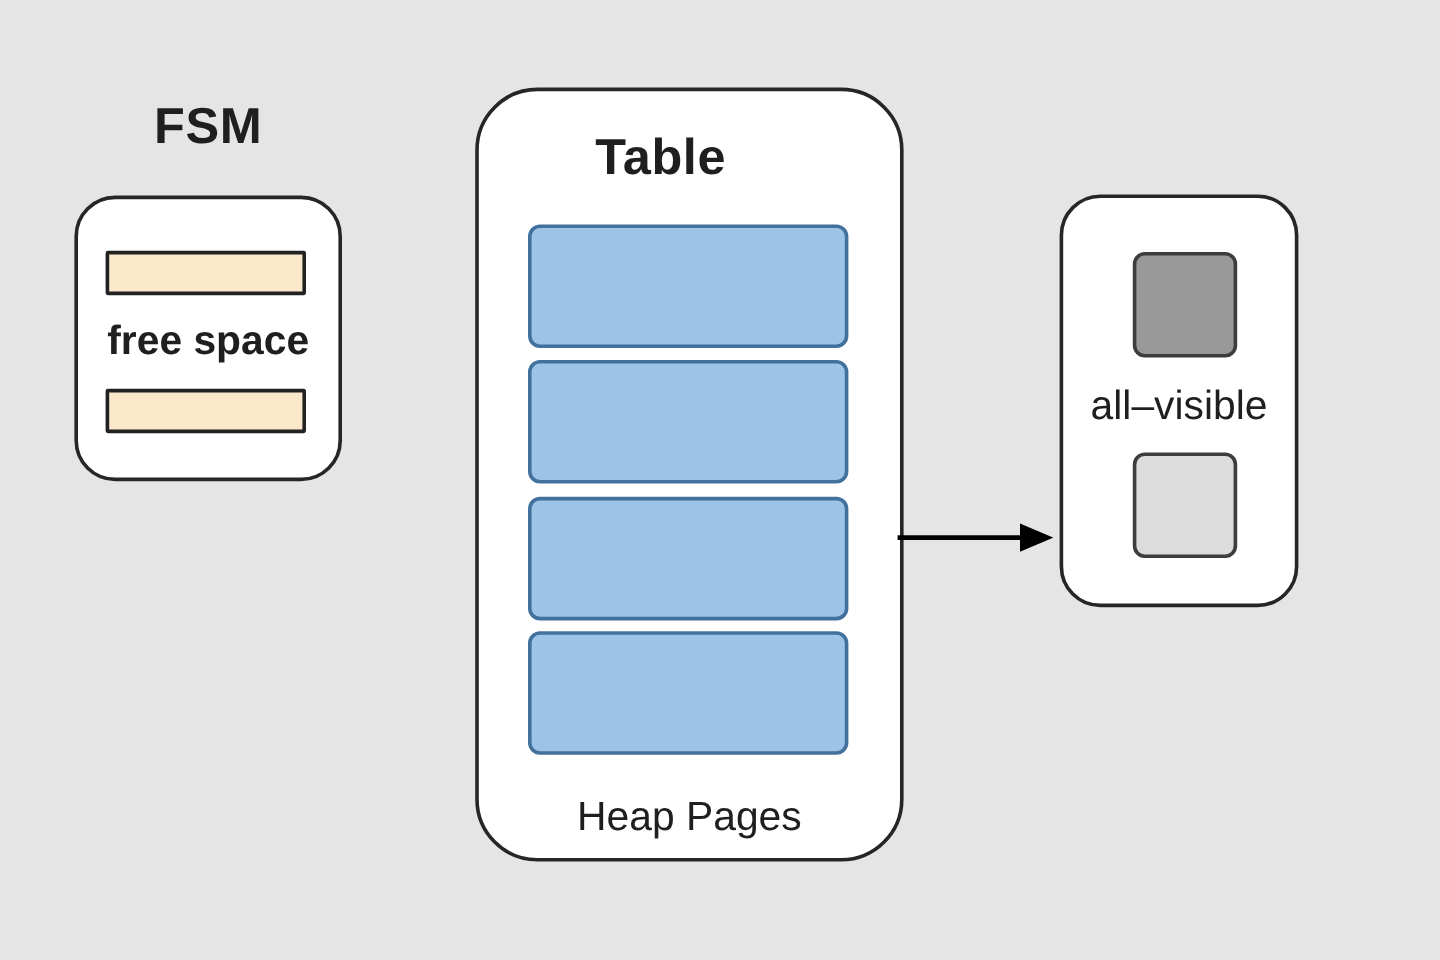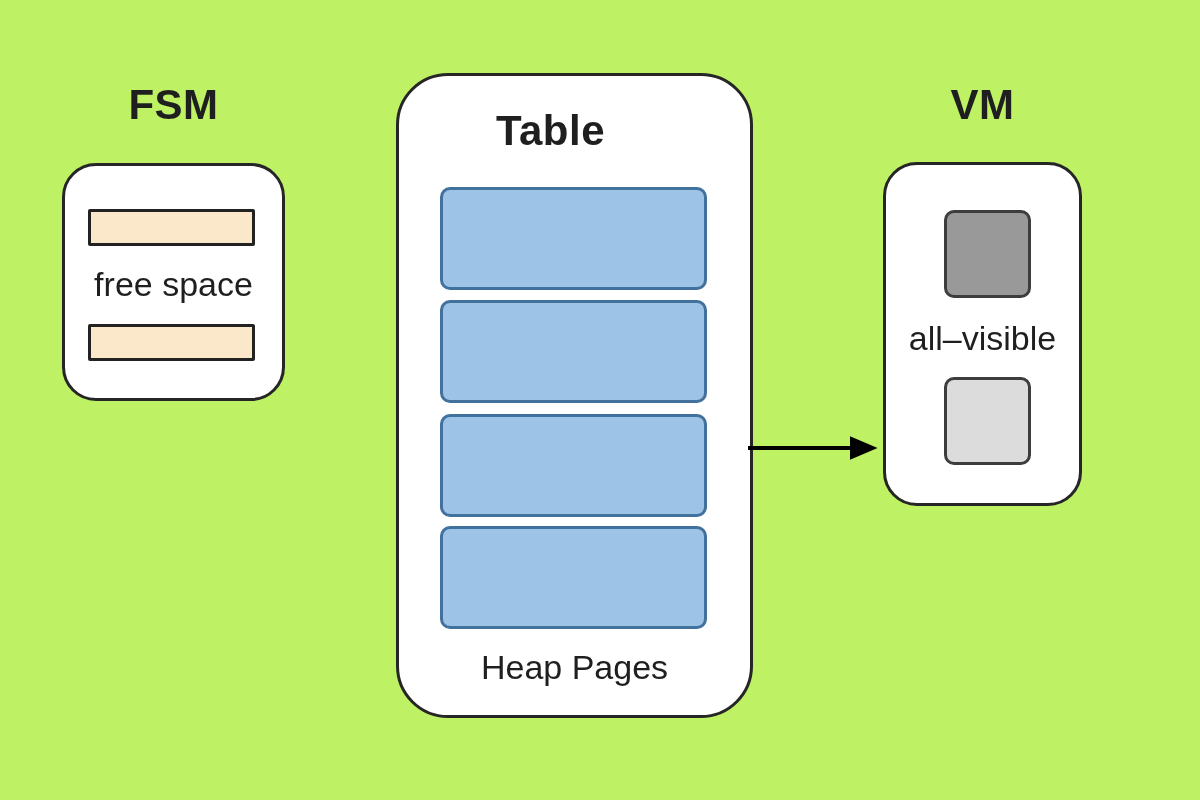--- a/index.html
+++ b/index.html
@@ -10,21 +10,21 @@
   }
   body {
     font-family: "Liberation Sans", sans-serif;
     -webkit-font-smoothing: antialiased;
   }
 
   #canvas {
     position: relative;
     width: 1200px;
     height: 800px;
-    background: #bef264;
+    background: #e5e5e5;
     overflow: hidden;
   }
 
   
   .title-label {
     position: absolute;
     font-weight: bold;
     font-size: 42px;
     color: #1f1f1f;
     letter-spacing: 0.5px;
@@ -129,22 +129,22 @@
     width: 145px;
     height: 48px;
     overflow: visible;
   }
 
   
   #fsm-title     { left: 62px;  top: 84px;  width: 223px; }
   #table-title   { left: 396px; top: 110px; width: 309px; }
   #vm-title      { left: 883px; top: 84px;  width: 199px; }
 
-  #fsm-inner-label   { left: 62px;  top: 267px; width: 223px; }
-  #table-inner-label { left: 396px; top: 650px; width: 357px; }
+  #fsm-inner-label   { left: 62px;  top: 267px; width: 223px; font-weight: bold; }
+  #table-inner-label { left: 396px; top: 664px; width: 357px; }
   #vm-inner-label    { left: 875px; top: 321px; width: 215px; text-align: center; }
 </style>
 </head>
 <body>
 
 <div id="canvas">
 
   <div class="title-label" id="fsm-title">FSM</div>
 
   <div class="container-box" id="fsm-box"></div>
@@ -168,21 +168,20 @@
 
   <svg id="connector-arrow" viewBox="0 0 145 48" aria-hidden="true">
     <defs>
       <marker id="arrowhead" markerWidth="7" markerHeight="7" refX="5.6" refY="3" orient="auto" markerUnits="strokeWidth">
         <path d="M0,0 L7,3 L0,6 z" fill="#000000"></path>
       </marker>
     </defs>
     <line x1="4" y1="24" x2="128" y2="24" stroke="#000000" stroke-width="4" marker-end="url(#arrowhead)"></line>
   </svg>
 
-  <div class="title-label" id="vm-title">VM</div>
 
   <div class="container-box" id="vm-box"></div>
 
   <div class="vm-square" id="vm-square-1"></div>
 
   <div class="inner-label" id="vm-inner-label">all–visible</div>
 
   <div class="vm-square" id="vm-square-2"></div>
 
 </div>

